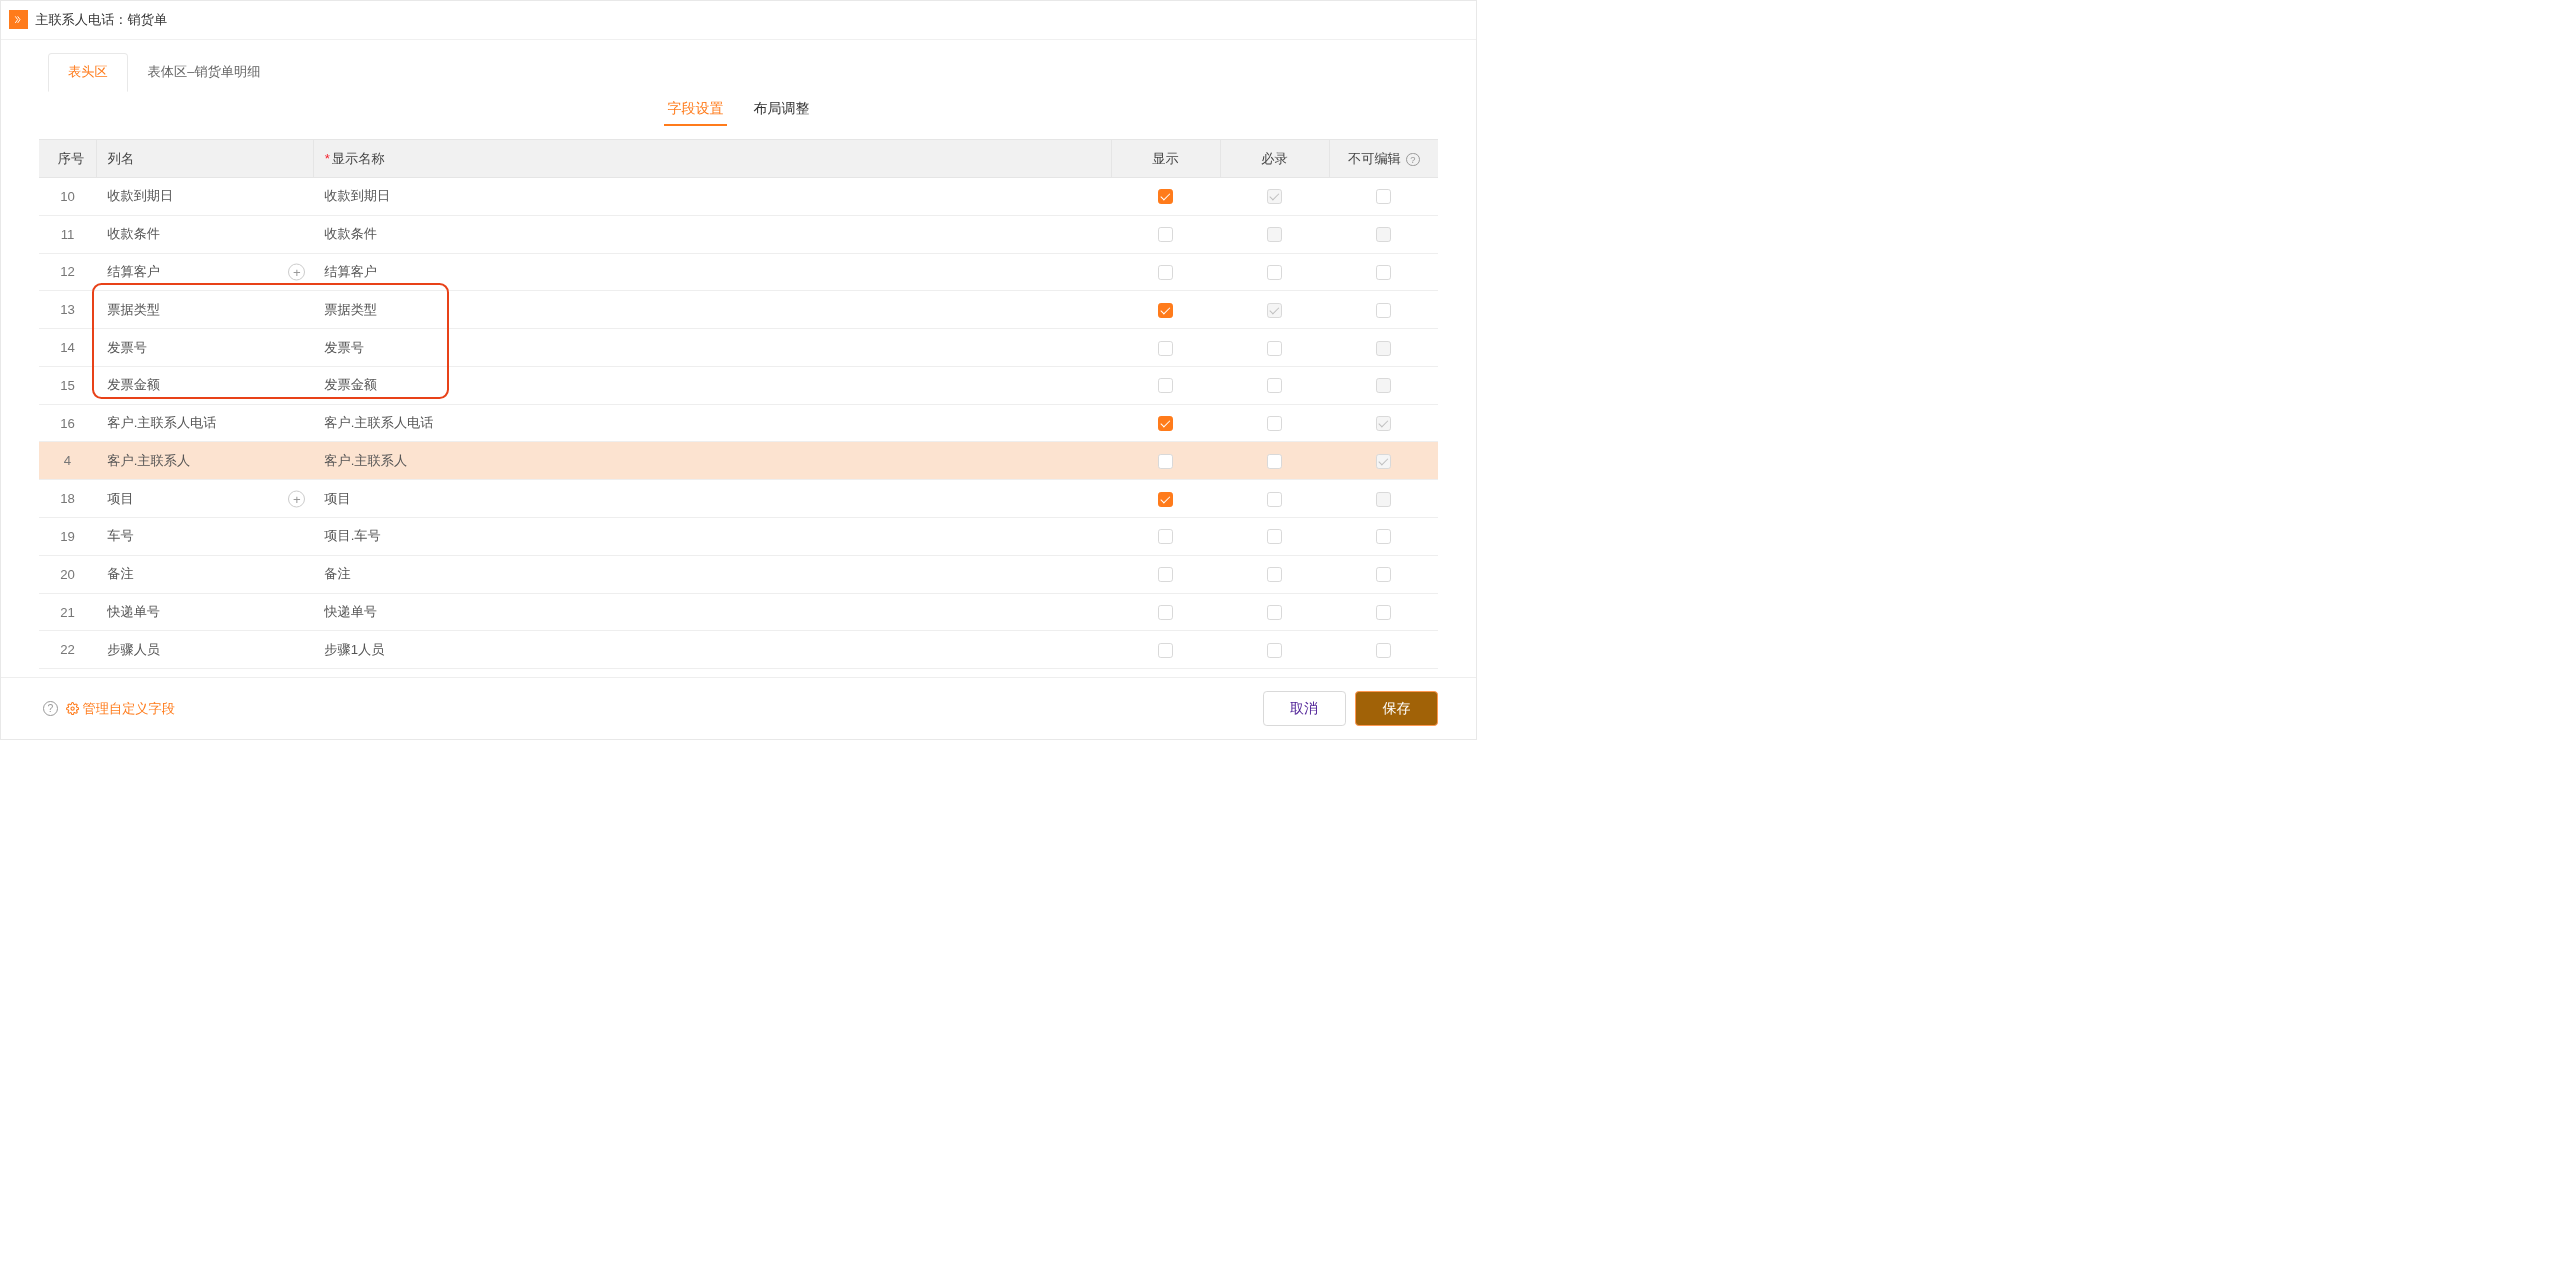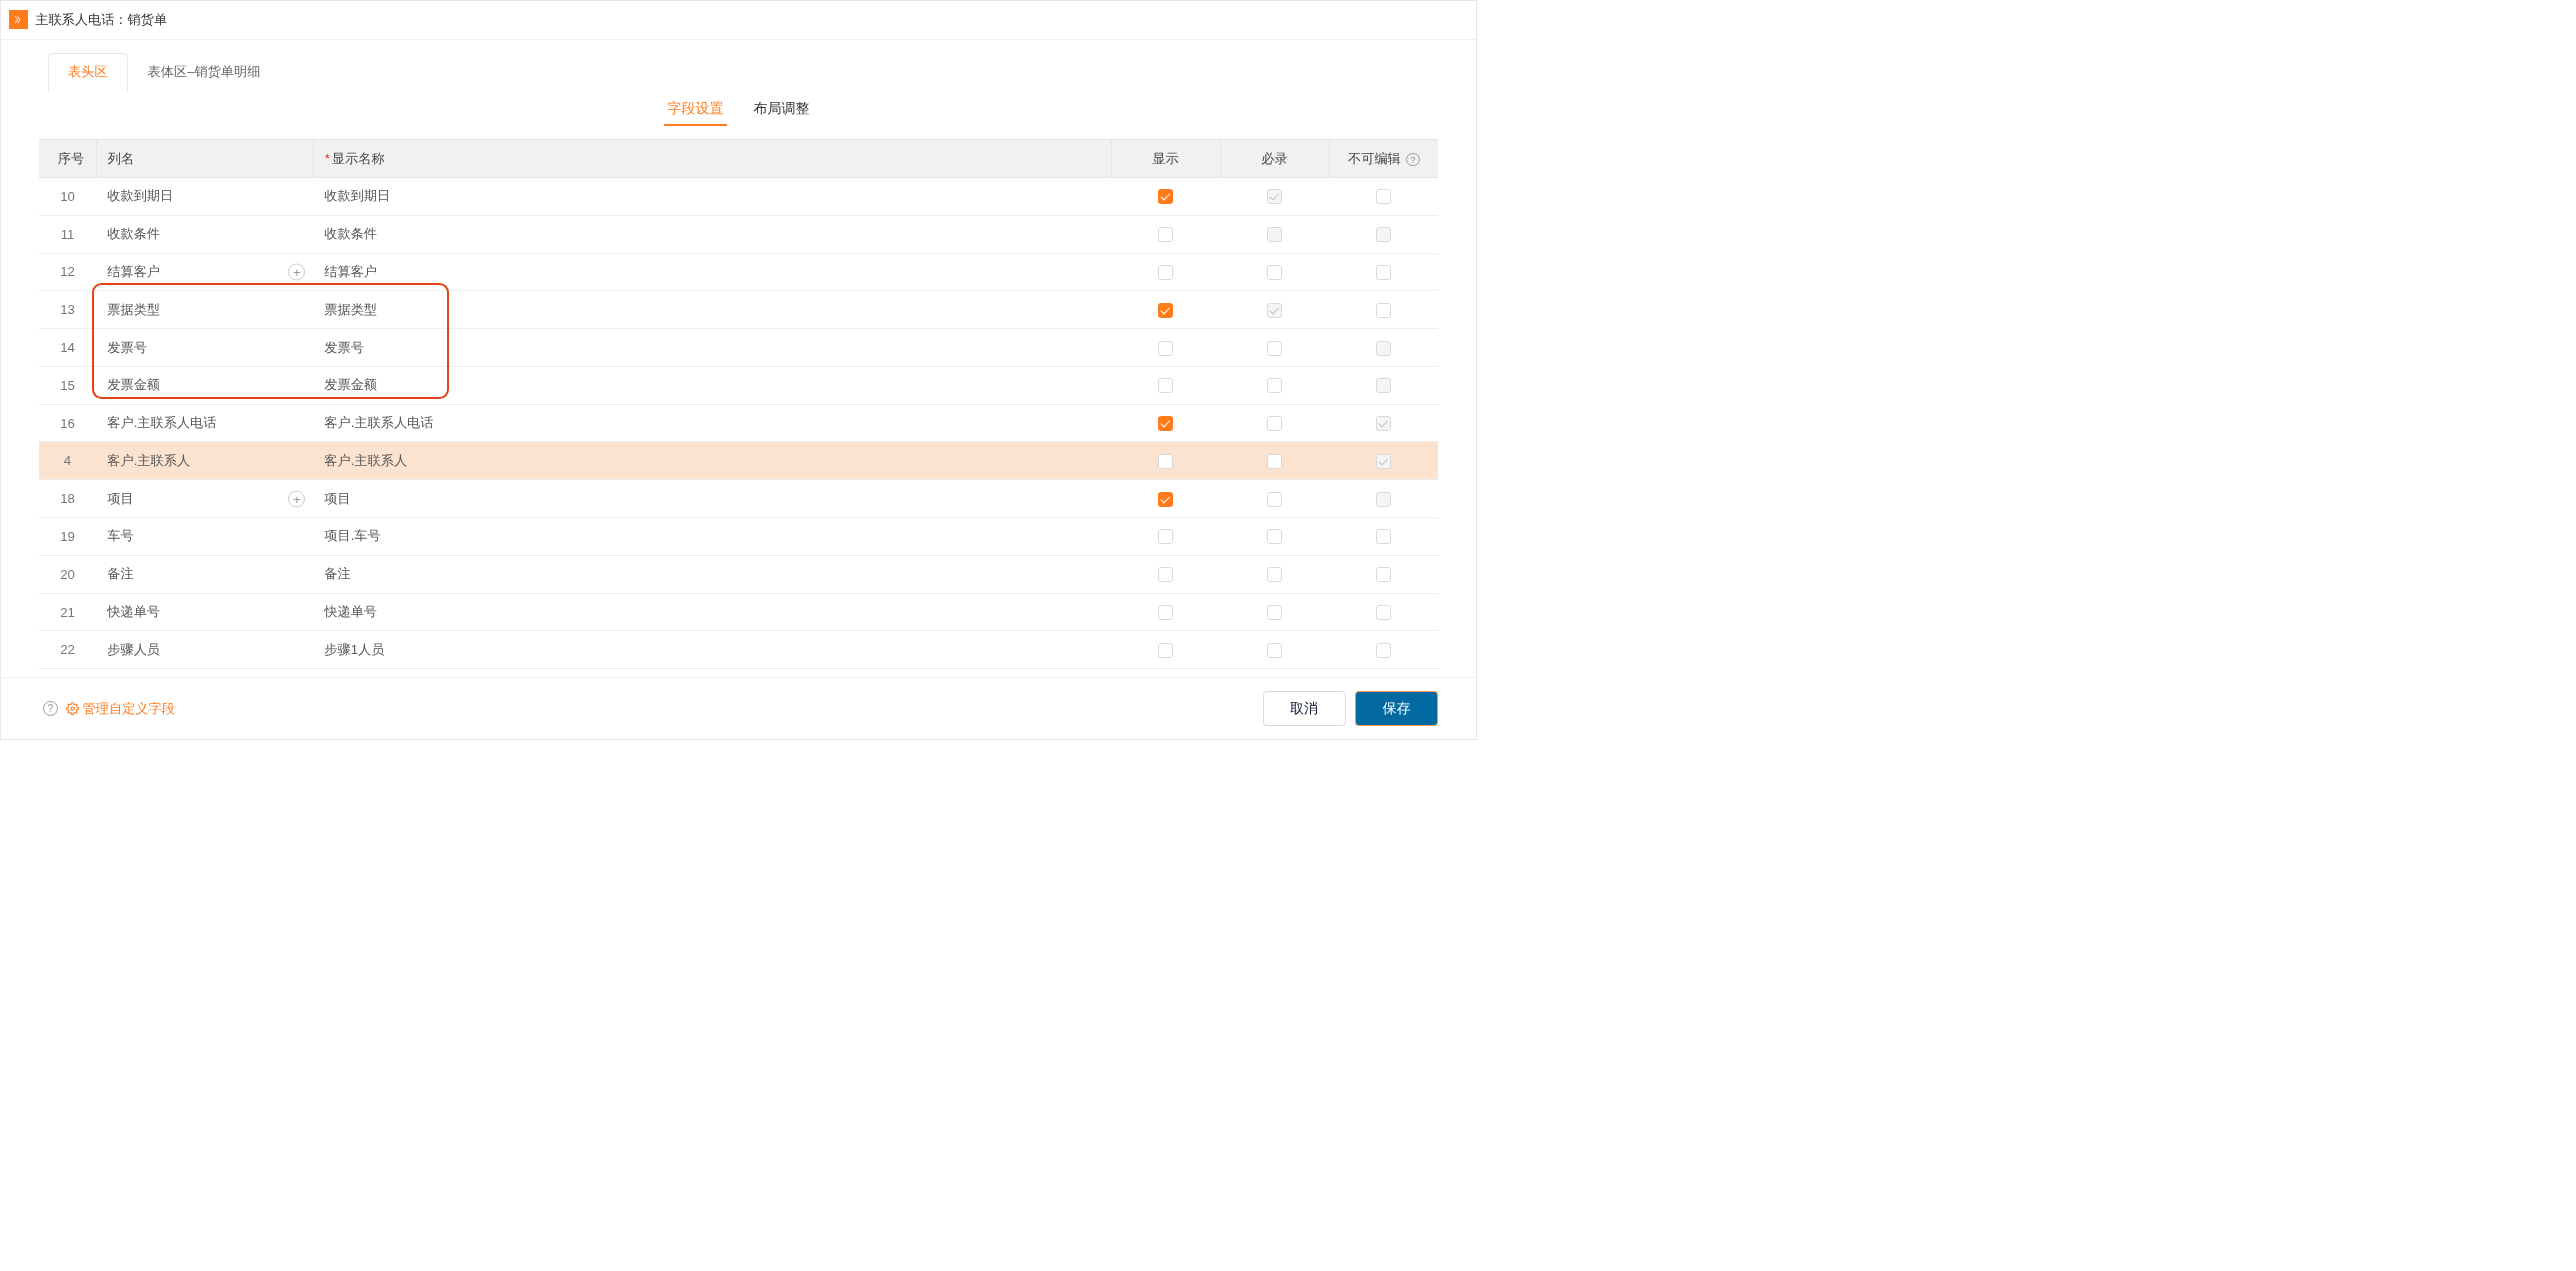--- a/index.html
+++ b/index.html
@@ -43,22 +43,22 @@
 .checkbox.disabled.checked::after { border-color: #bfbfbf; }
 
 .redbox { position: absolute; border: 2.8px solid #e84118; border-radius: 9.4px; pointer-events: none; }
 
 .footer { display: flex; align-items: center; padding: 13.2px 38px 13.2px 42px; border-top: 0.9px solid #eee; background: #fff; }
 .help-q { width: 15px; height: 15px; border: 0.9px solid #999; border-radius: 50%; display: inline-flex; align-items: center; justify-content: center; font-size: 10.4px; color: #999; margin-right: 7.6px; }
 .manage-link { color: #ff7b1b; cursor: pointer; display: inline-flex; align-items: center; }
 .manage-link .gear { margin-right: 3.8px; }
 .footer-spacer { flex: 1; }
 .btn { padding: 7.6px 26.5px; border-radius: 3.8px; font-size: 14px; cursor: pointer; margin-left: 9.4px; }
-.btn-cancel { background: #fff; border: 0.9px solid #d9d9d9; color: #0f172a; }
-.btn-save { background: #0369a1; border: 0.9px solid #ff9850; color: #fff; }
+.btn-cancel { background: #fff; border: 0.9px solid #d9d9d9; color: #4c1d95; }
+.btn-save { background: #a16207; border: 0.9px solid #ff9850; color: #fff; }
 
 .col-name-cell { position: relative; padding-right: 28px; }
 .col-name-cell .plus-btn { position: absolute; right: 7.6px; top: 50%; transform: translateY(-50%); float: none; margin: 0; }
 </style>
 </head>
 <body>
 
 <div class="container">
 
   <div class="header-bar">

